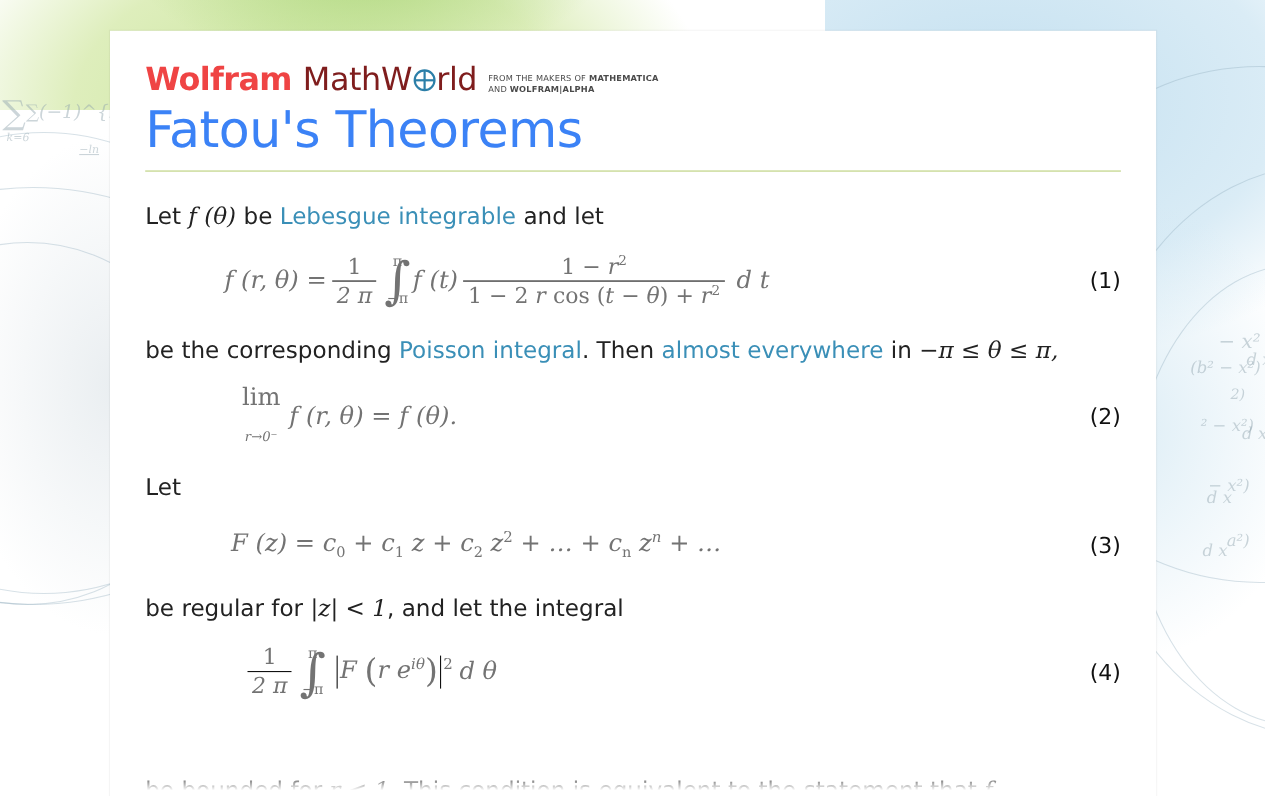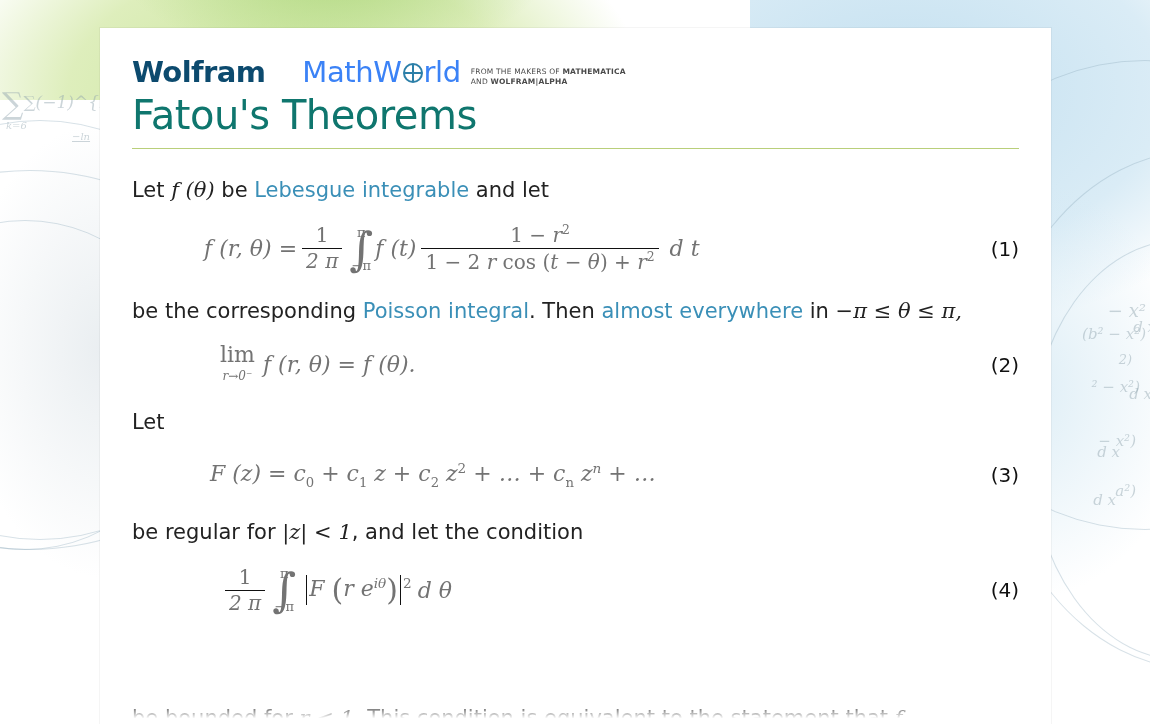--- a/index.html
+++ b/index.html
@@ -99,34 +99,33 @@
   .logo-row {
     display: flex;
     align-items: flex-start;
     gap: 10px;
     margin-bottom: 6px;
   }
   .logo-wolfram {
     font-family: "DejaVu Sans", sans-serif;
     font-size: 29px;
     font-weight: 700;
-    color: #0c4a6e;
+    color: #ef4444;
     letter-spacing: -0.6px;
     line-height: 1;
   }
   .logo-mathworld {
     font-family: "DejaVu Sans", sans-serif;
     font-size: 29px;
     font-weight: 400;
-    color: #3b82f6;
+    color: #7f1d1d;
     letter-spacing: -0.4px;
     line-height: 1;
     display: flex;
     align-items: center;
-    margin-left: 27px;
   }
   .logo-globe {
     display: inline-block;
     width: 20px; height: 20px;
     border-radius: 50%;
     border: 2px solid #2c7fa8;
     position: relative;
     margin: 0 1px;
     vertical-align: -2px;
   }
@@ -150,23 +149,23 @@
     color: #4a4a4a;
     letter-spacing: .2px;
     padding-top: 9px;
     text-transform: uppercase;
   }
   .logo-tag b { font-weight: 700; }
 
   
   .title {
     font-family: "DejaVu Sans", sans-serif;
-    font-size: 40px;
+    font-size: 46px;
     font-weight: 400;
-    color: #0f766e;
+    color: #3b82f6;
     line-height: 1.12;
     margin: 2px 0 10px 0;
     letter-spacing: -0.5px;
   }
   .rule {
     height: 1px;
     background: #b9cf7a;
     margin-bottom: 26px;
   }
 
@@ -245,21 +244,21 @@
   sup.mr { font-size: 0.62em; vertical-align: super; font-style: normal; }
   sub.m { font-size: 0.6em; vertical-align: sub; font-style: normal; }
   .limop {
     display: inline-flex;
     flex-direction: column;
     align-items: center;
     vertical-align: middle;
     margin-right: 8px;
   }
   .limop .lw { font-style: normal; font-size: 22px; line-height: 1; }
-  .limop .ls { font-size: 12px; font-style: italic; line-height: 1.3; margin-top: 3px; }
+  .limop .ls { font-size: 12px; font-style: italic; line-height: 1.3; margin-top: 17px; }
   .tallbar {
     display: inline-block;
     width: 1px;
     height: 30px;
     background: #111;
     vertical-align: middle;
     margin: 0 2px;
   }
   .paren-tall {
     font-size: 30px;
@@ -387,21 +386,21 @@
     </p>
 
     <div class="eq-row">
       <div class="eq-body indent-3">
         <span class="it">F (z) = c<sub class="m">0</sub> + c<sub class="m">1</sub> z + c<sub class="m">2</sub> z<sup class="mr">2</sup> + … + c<sub class="m">n</sub> z<sup class="m">n</sup> + …</span>
       </div>
       <div class="eq-num">(3)</div>
     </div>
 
     <p class="para">
-      <span>be regular for </span><span class="mathi">|z| &lt; 1</span><span>, and let the condition</span>
+      <span>be regular for </span><span class="mathi">|z| &lt; 1</span><span>, and let the integral</span>
     </p>
 
     <div class="eq-row">
       <div class="eq-body indent-2">
         <span class="frac">
           <span class="num">1</span>
           <span class="den it">2 π</span>
         </span>
         <span class="int-wrap">
           <span class="lim-top">π</span>

